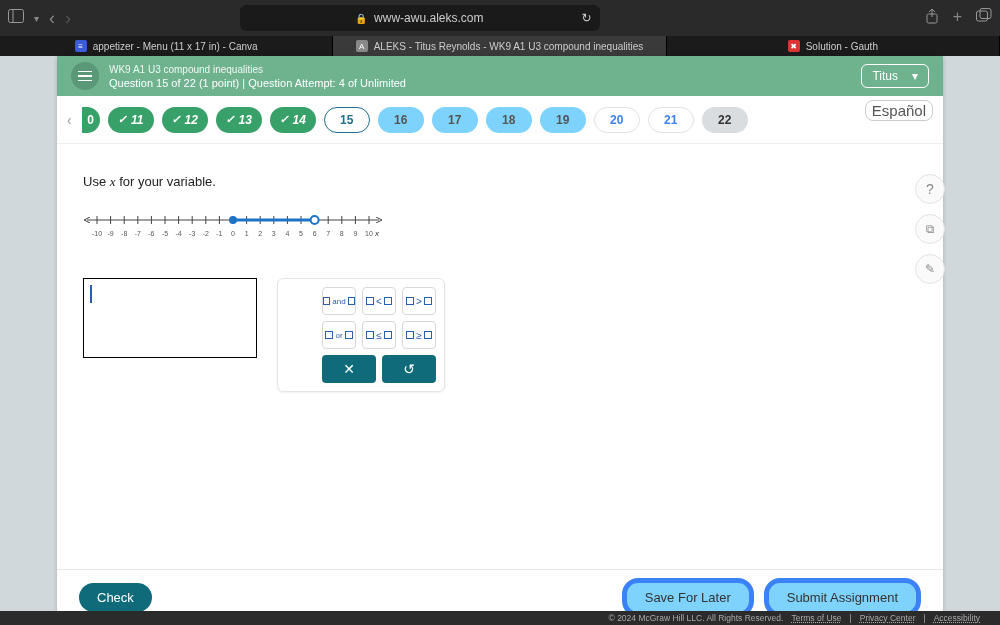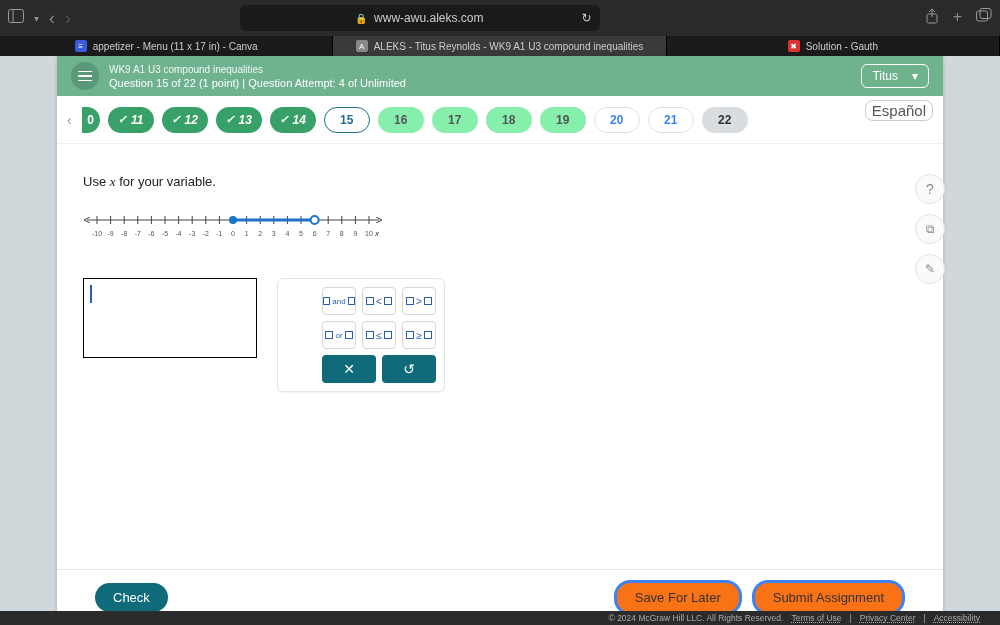--- a/index.html
+++ b/index.html
@@ -30,21 +30,21 @@
 .greenbar .user { margin-left: auto; border: 1px solid #fff; border-radius: 6px; padding: 4px 10px; font-size: 12px; display:flex; align-items:center; gap:14px; cursor:pointer;}
 
 
 .pillrow { background: #fff; height: 48px; display:flex; align-items:center; gap: 8px; padding: 0 8px; position: relative; border-bottom: 1px solid #eee;}
 .pillrow .arrow { color:#999; font-size:14px; cursor:pointer; padding:0 2px;}
 .pill { height: 26px; min-width: 46px; border-radius: 13px; display:flex; align-items:center; justify-content:center; font-size: 12px; font-weight: 600; gap:4px; }
 .pill.partial { background:#38a169; color:#fff; width:18px; min-width:18px; border-radius:0 13px 13px 0;}
 .pill.done { background:#38a169; color:#fff;font-style:italic; }
 .pill.done::before { content:"✓"; font-size:11px; }
 .pill.current { background:#fff; color:#1d6f8b; border:1.5px solid #1d6f8b; }
-.pill.todo { background:#86efac; color:#555;text-align:right; }
+.pill.todo { background:#7dd3fc; color:#555;text-align:right; }
 .pill.plain { background:#fff; color:#3b82f6; border:1px solid #e2e2e2; }
 .pill.special { background:#d9dde0; color:#333; position:relative;}
 .esp-badge { position:absolute; top:4px; right:10px; font-size:15px; background:#fff; border:1px solid #ccc; border-radius:8px; padding:1px 6px; color:#555;}
 
 
 .qbody { padding: 30px 26px 14px 26px; color:#222; font-size:13px; position:relative; min-height: 380px;}
 .qtext { margin-bottom: 2px;}
 .qtext2 { margin-bottom: 18px;}
 .qtext2 i { font-style: italic; font-family: serif;}
 
@@ -62,24 +62,24 @@
 .keypad .kr:last-child{margin-bottom:0;}
 .kbtn { width:34px; height:28px; border:1px solid #d7d7d7; border-radius:4px; background:#fff; font-size:10px; color:#2a5fb0; display:flex; align-items:center; justify-content:center; cursor:pointer; font-family: serif;}
 .kbtn .sq { display:inline-block; width:8px; height:8px; border:1.2px solid #2a5fb0;}
 .actb { width:54px; height:28px; border:none; border-radius:4px; background:#0f6b7a; color:#fff; display:flex;align-items:center;justify-content:center; cursor:pointer; font-size:14px;}
 
 
 .rtools { position:absolute; right:-2px; top:30px; display:flex; flex-direction:column; gap:10px;}
 .rbtn { width:30px; height:30px; border-radius:50%; border:1px solid #e2e2e2; background:#fafafa; color:#888; display:flex; align-items:center; justify-content:center; font-size:14px; cursor:pointer;}
 
 
-.botbar { position:absolute; bottom:0; left:0; right:0; height:56px; border-top:1px solid #e6e6e6; background:#fff; display:flex; align-items:center; padding:0 38px;}
+.botbar { position:absolute; bottom:0; left:0; right:0; height:56px; border-top:1px solid #e6e6e6; background:#fff; display:flex; align-items:center; padding:0 22px;}
 .checkbtn { background:#0f6b7a; color:#fff; border:none; border-radius:16px; padding:7px 18px; font-size:13px; cursor:pointer;}
 .rbtns { margin-left:auto; display:flex; gap:10px;}
-.outbtn { background:#f97316; border:3px solid #3b82f6; color:#333; border-radius:16px; padding:7px 18px; font-size:13px; cursor:pointer;}
+.outbtn { background:#7dd3fc; border:5px solid #3b82f6; color:#333; border-radius:16px; padding:7px 18px; font-size:13px; cursor:pointer;}
 
 
 .footer { position:absolute; bottom:0; left:0; right:0; height:14px; background:#2b2b2b; color:#aaa; font-size:8.5px; display:flex; align-items:center; justify-content:flex-end; padding:0 20px; gap:8px;}
 .footer .ln { text-decoration: underline dotted; cursor:pointer;}
 </style>
 </head>
 <body>
 
 <div class="browser-top">
   <div class="controls">

